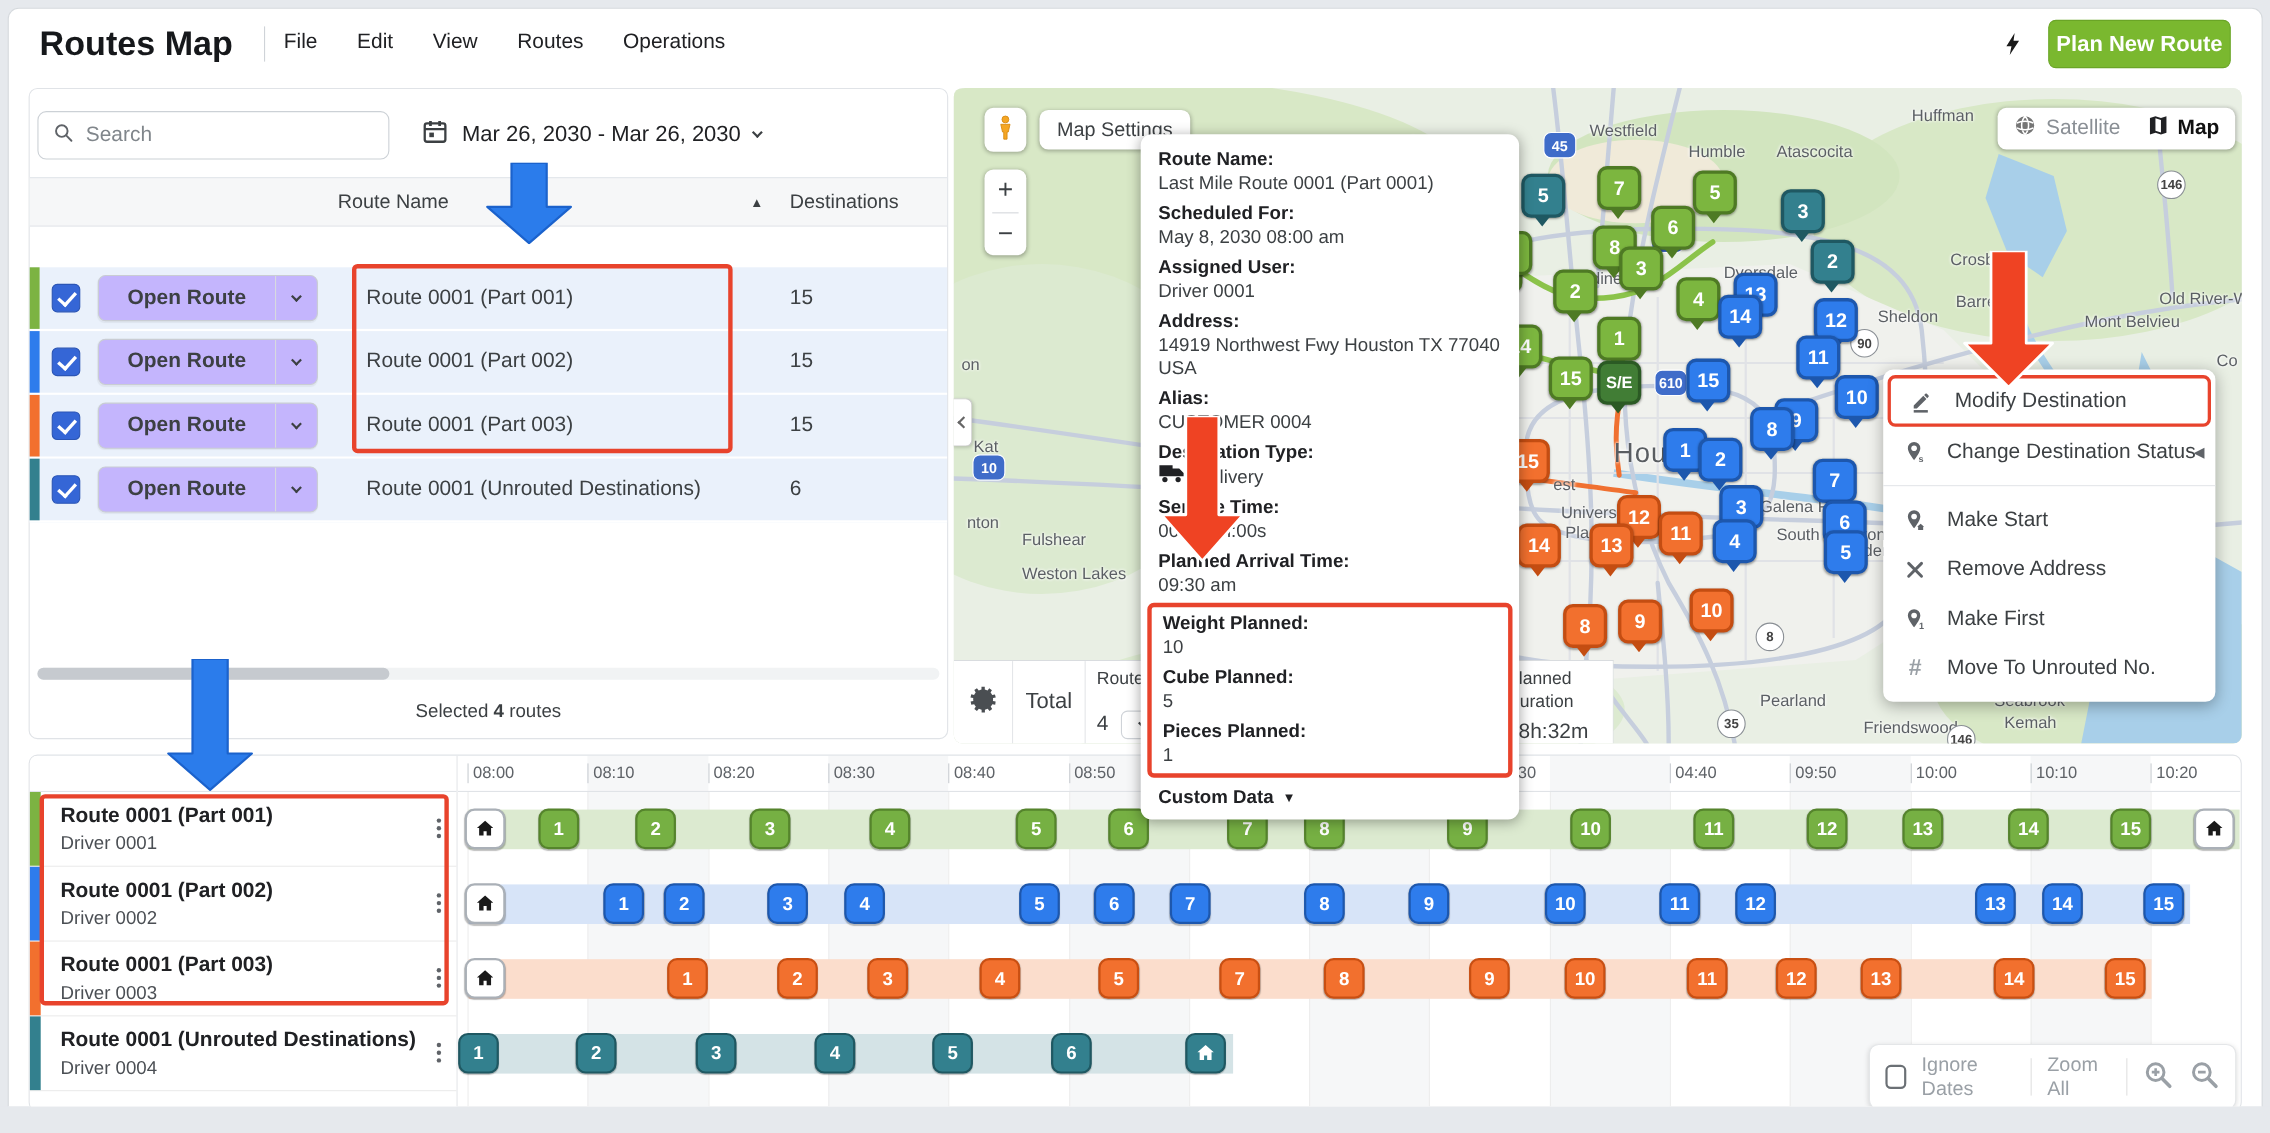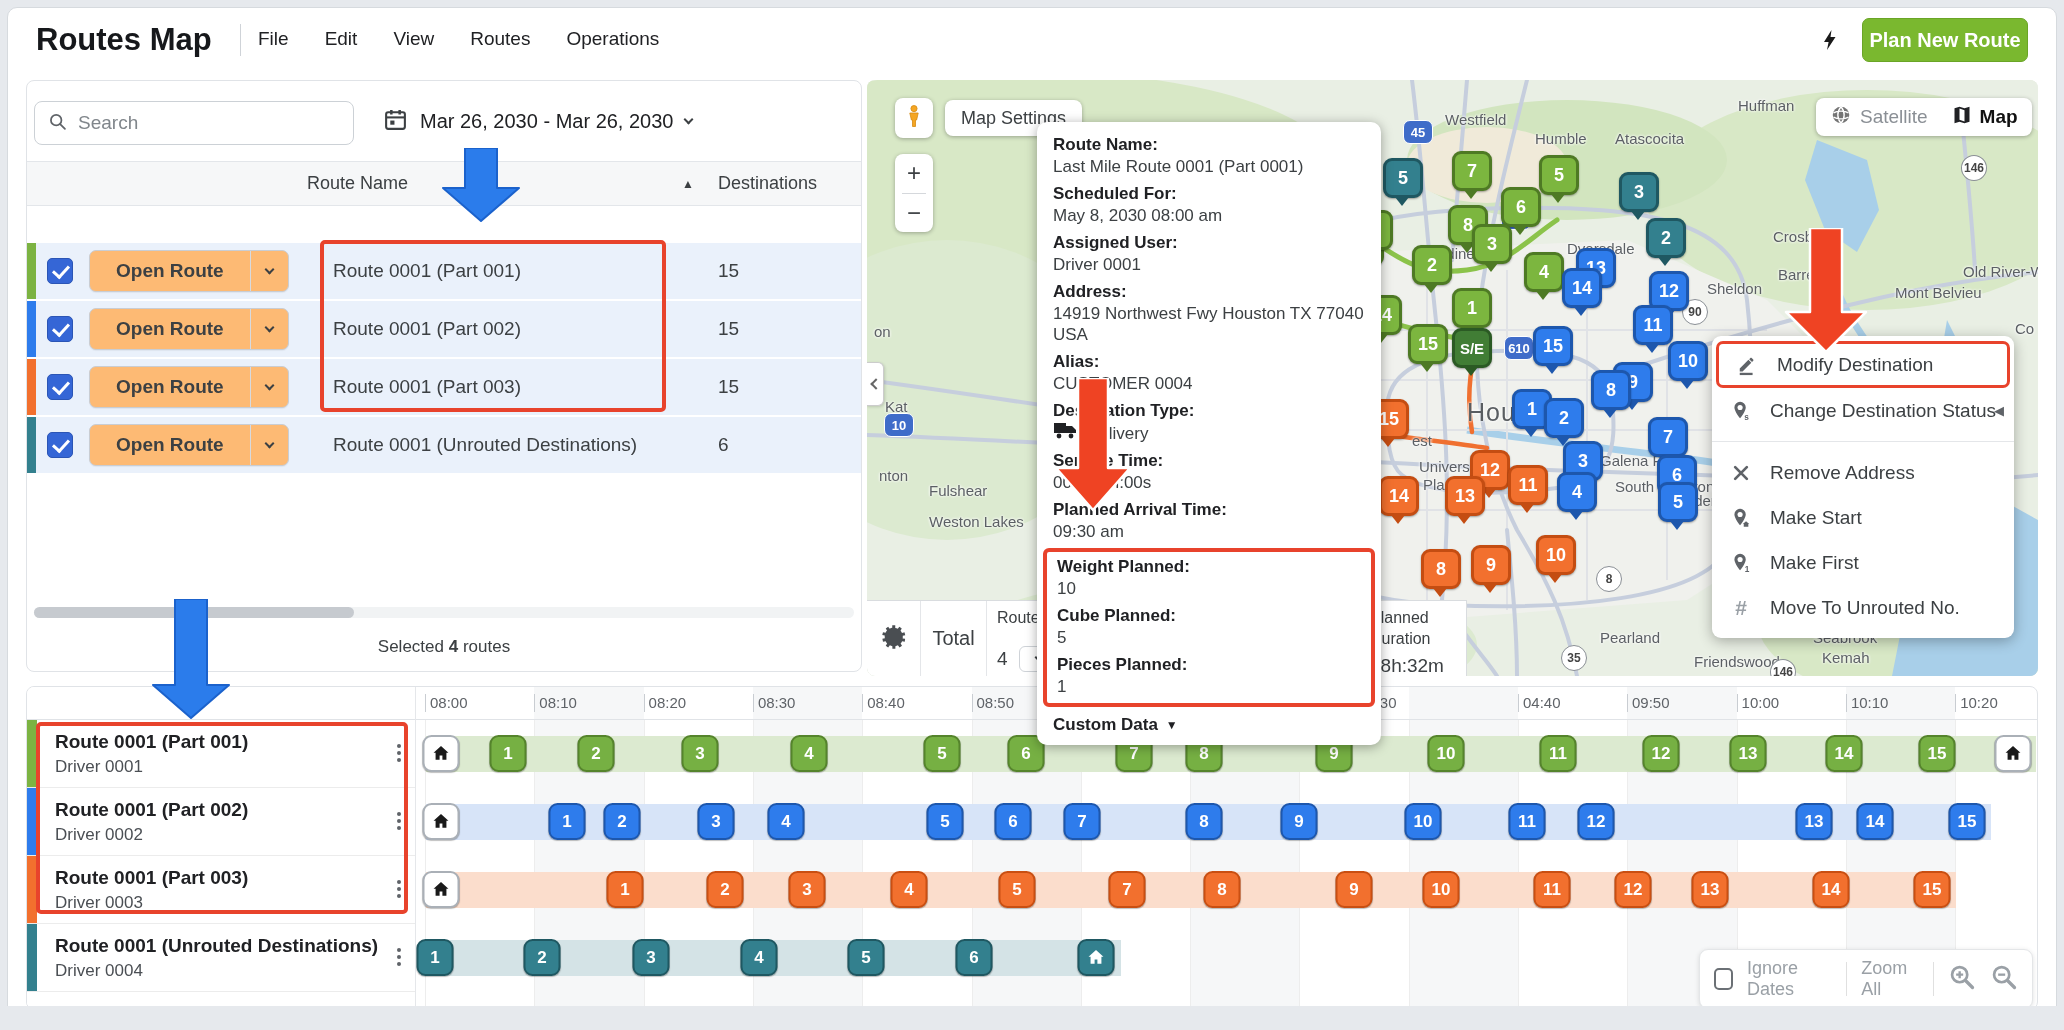--- a/index.html
+++ b/index.html
@@ -24,21 +24,21 @@
   .thead{position:absolute;left:0;top:80px;width:834px;height:45px;background:#f6f7f8;border-top:1px solid #e3e6ea;border-bottom:1px solid #e3e6ea;display:flex;align-items:center}
   .th-route{position:absolute;left:280px;font-size:18px;color:#3c4043}
   .sort-asc{position:absolute;left:655px;font-size:12px;color:#3c4043}
   .th-dest{position:absolute;left:691px;font-size:18px;color:#3c4043}
   .tgroup{position:absolute;left:0;top:125px;width:834px;height:37px;background:#fafbfc;border-bottom:1px solid #e8eaed;display:flex;align-items:center;padding-left:34px;font-size:19px;color:#5f6368}
   .trows{position:absolute;left:0;top:162px;width:834px}
   .trow{position:relative;height:58px;background:#eaf1fb;border-bottom:2px solid #fff;display:flex;align-items:center}
   .trow .cbar{position:absolute;left:0;top:0;width:9px;height:100%}
   .cb{position:absolute;left:20px;width:26px;height:26px;border-radius:5px;background:#3566d6;border:1px solid #2b55b5}
   .cb::after{content:"";position:absolute;left:8px;top:3px;width:7px;height:13px;border-right:3px solid #fff;border-bottom:3px solid #fff;transform:rotate(42deg)}
-  .open-grp{position:absolute;left:62px;display:flex;height:42px;border:1px solid #c9cdd3;border-radius:7px;background:#fdba74;box-shadow:0 1px 1px rgba(0,0,0,.05);overflow:hidden}
+  .open-grp{position:absolute;left:62px;display:flex;height:42px;border:1px solid #c9cdd3;border-radius:7px;background:#c4b5fd;box-shadow:0 1px 1px rgba(0,0,0,.05);overflow:hidden}
   .open-main{display:flex;align-items:center;padding:0 26px;font-size:19px;font-weight:700;color:#3c4043}
   .open-chev{width:38px;display:flex;align-items:center;justify-content:center;border-left:1px solid #d7dadf}
   .trow .rname{position:absolute;left:306px;font-size:19px;color:#3c4043}
   .trow .rdest{position:absolute;left:691px;font-size:19px;color:#3c4043}
   .hscroll{position:absolute;left:7px;top:526px;width:820px;height:11px;background:#f1f3f4;border-radius:6px}
   .hscroll .thumb{position:absolute;left:0;top:0;width:320px;height:11px;background:#c6cacf;border-radius:6px}
   .sel-footer{position:absolute;left:0;top:556px;width:834px;text-align:center;font-size:17px;color:#3c4043}
   
   .map-card{position:absolute;left:867px;top:80px;width:1171px;height:596px;border-radius:8px;background:#e9efe4}
   .map-clip{position:absolute;inset:0;border-radius:8px;overflow:hidden}
@@ -476,35 +476,35 @@
             <circle cx="11" cy="8.2" r="2.8" fill="#fff"></circle>
             <text x="15.5" y="22" font-size="9" font-weight="bold" fill="#5f6368">s</text>
           </svg>
         </span>
         <span>Change Destination Status</span>
         <span class="subarrow">◀</span>
       </div>
       <div class="ctx-div"></div>
       <div class="ctx-item">
         <span class="ic">
-          <svg viewBox="0 0 24 24" width="20" height="20">
-            <path d="M5 5l14 14M19 5L5 19" stroke="#5f6368" stroke-width="3.2" stroke-linecap="round"></path>
-          </svg>
-        </span>
-        <span>Remove Address</span>
-      </div>
-      <div class="ctx-item">
-        <span class="ic">
           <svg viewBox="0 0 24 24" width="22" height="22">
             <path fill="#5f6368" d="M11 2a6.2 6.2 0 0 0-6.2 6.2C4.8 12.5 11 20 11 20s6.2-7.5 6.2-11.8A6.2 6.2 0 0 0 11 2z"></path>
             <circle cx="11" cy="8.2" r="2.8" fill="#fff"></circle>
             <path fill="#5f6368" d="M17.5 15.5 14 18.5h1v3h5v-3h1z"></path>
           </svg>
         </span>
         <span>Make Start</span>
+      </div>
+      <div class="ctx-item">
+        <span class="ic">
+          <svg viewBox="0 0 24 24" width="20" height="20">
+            <path d="M5 5l14 14M19 5L5 19" stroke="#5f6368" stroke-width="3.2" stroke-linecap="round"></path>
+          </svg>
+        </span>
+        <span>Remove Address</span>
       </div>
       <div class="ctx-item">
         <span class="ic">
           <svg viewBox="0 0 24 24" width="22" height="22">
             <path fill="#5f6368" d="M11 2a6.2 6.2 0 0 0-6.2 6.2C4.8 12.5 11 20 11 20s6.2-7.5 6.2-11.8A6.2 6.2 0 0 0 11 2z"></path>
             <circle cx="11" cy="8.2" r="2.8" fill="#fff"></circle>
             <text x="16" y="22" font-size="9" font-weight="bold" fill="#5f6368">1</text>
           </svg>
         </span>
         <span>Make First</span>

